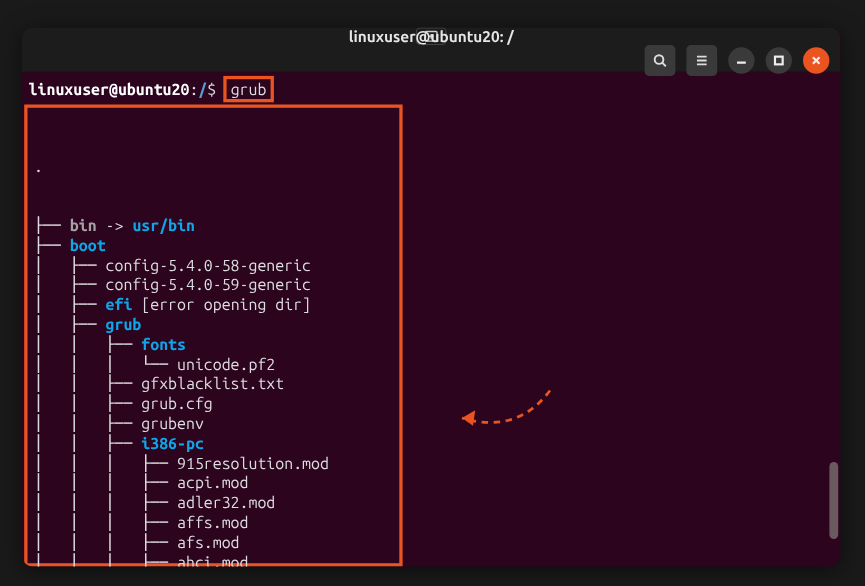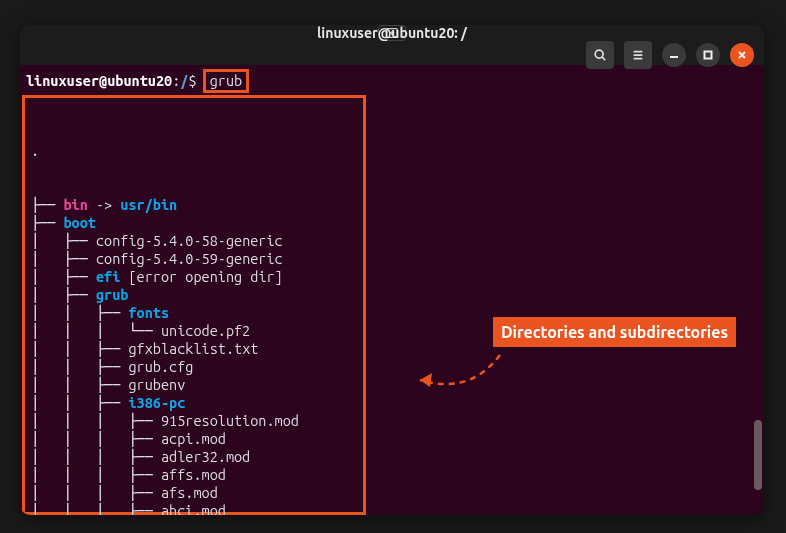--- a/index.html
+++ b/index.html
@@ -110,21 +110,21 @@
     width: 344px;
     height: 420px;
     padding-top: 8px;
   }
   .tree-content {
     padding-left: 6px;
     white-space: pre;
   }
   .tree-line { line-height: 18px; height: 18px; }
   .d { color: #0ea5e9; font-weight: bold; }
-  .l { color: #ec4899; font-weight: bold; }
+  .l { color: #a3a3a3; font-weight: bold; }
   .branch { color: #dcdde0; }
   .txt { color: #dcdde0; }
   .annotation {
     position: absolute;
     right: 28px;
     top: 252px;
     background: #e95420;
     color: #fff;
     font-family: Ubuntu, sans-serif;
     font-size: 16px;
@@ -201,21 +201,20 @@
       <span class="prompt-user">linuxuser@ubuntu20</span><span class="prompt-dollar">:</span><span class="prompt-path">/</span><span class="prompt-dollar">$</span> <span class="cmd-box"><span>grub</span></span>
     </div>
 
     <div class="tree-box">
       <div class="tree-content">
         <div class="tree-line">.</div>
         <div id="tree-lines"><div class="tree-line"><span class="branch">├── </span><span class="l">bin</span><span class="txt"> -&gt; </span><span class="d">usr/bin</span></div><div class="tree-line"><span class="branch">├── </span><span class="d">boot</span></div><div class="tree-line"><span class="branch">│   ├── </span><span class="txt">config-5.4.0-58-generic</span></div><div class="tree-line"><span class="branch">│   ├── </span><span class="txt">config-5.4.0-59-generic</span></div><div class="tree-line"><span class="branch">│   ├── </span><span class="d">efi</span><span class="txt"> [error opening dir]</span></div><div class="tree-line"><span class="branch">│   ├── </span><span class="d">grub</span></div><div class="tree-line"><span class="branch">│   │   ├── </span><span class="d">fonts</span></div><div class="tree-line"><span class="branch">│   │   │   └── </span><span class="txt">unicode.pf2</span></div><div class="tree-line"><span class="branch">│   │   ├── </span><span class="txt">gfxblacklist.txt</span></div><div class="tree-line"><span class="branch">│   │   ├── </span><span class="txt">grub.cfg</span></div><div class="tree-line"><span class="branch">│   │   ├── </span><span class="txt">grubenv</span></div><div class="tree-line"><span class="branch">│   │   ├── </span><span class="d">i386-pc</span></div><div class="tree-line"><span class="branch">│   │   │   ├── </span><span class="txt">915resolution.mod</span></div><div class="tree-line"><span class="branch">│   │   │   ├── </span><span class="txt">acpi.mod</span></div><div class="tree-line"><span class="branch">│   │   │   ├── </span><span class="txt">adler32.mod</span></div><div class="tree-line"><span class="branch">│   │   │   ├── </span><span class="txt">affs.mod</span></div><div class="tree-line"><span class="branch">│   │   │   ├── </span><span class="txt">afs.mod</span></div><div class="tree-line"><span class="branch">│   │   │   ├── </span><span class="txt">ahci.mod</span></div></div>
       </div>
     </div>
 
-    <div class="annotation">Directories and subdirectories</div>
 
     <svg class="arrow-svg" viewBox="0 0 120 80">
       <path d="M 100 20 Q 70 60 20 45" stroke="#e95420" stroke-width="2.5" fill="none" stroke-dasharray="6 5"></path>
       <polygon points="20,45 32,38 30,52" fill="#e95420"></polygon>
     </svg>
 
     <div class="scrollbar"></div>
   </div>
 
 </div>

